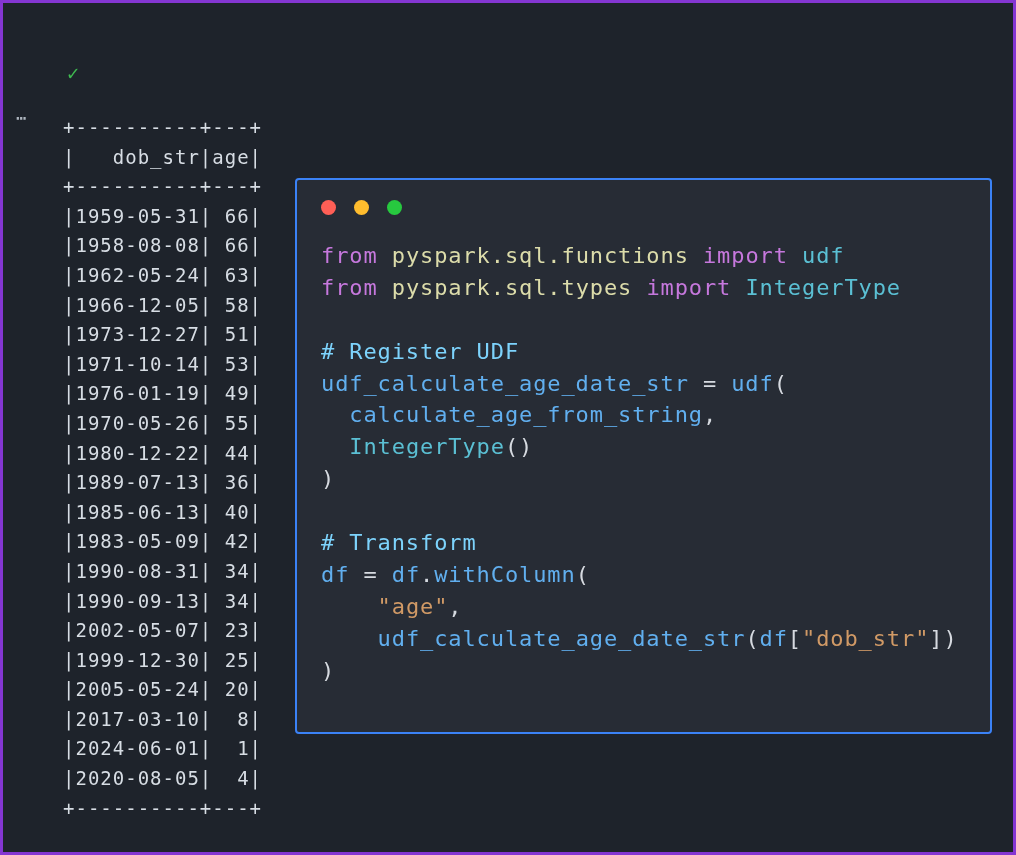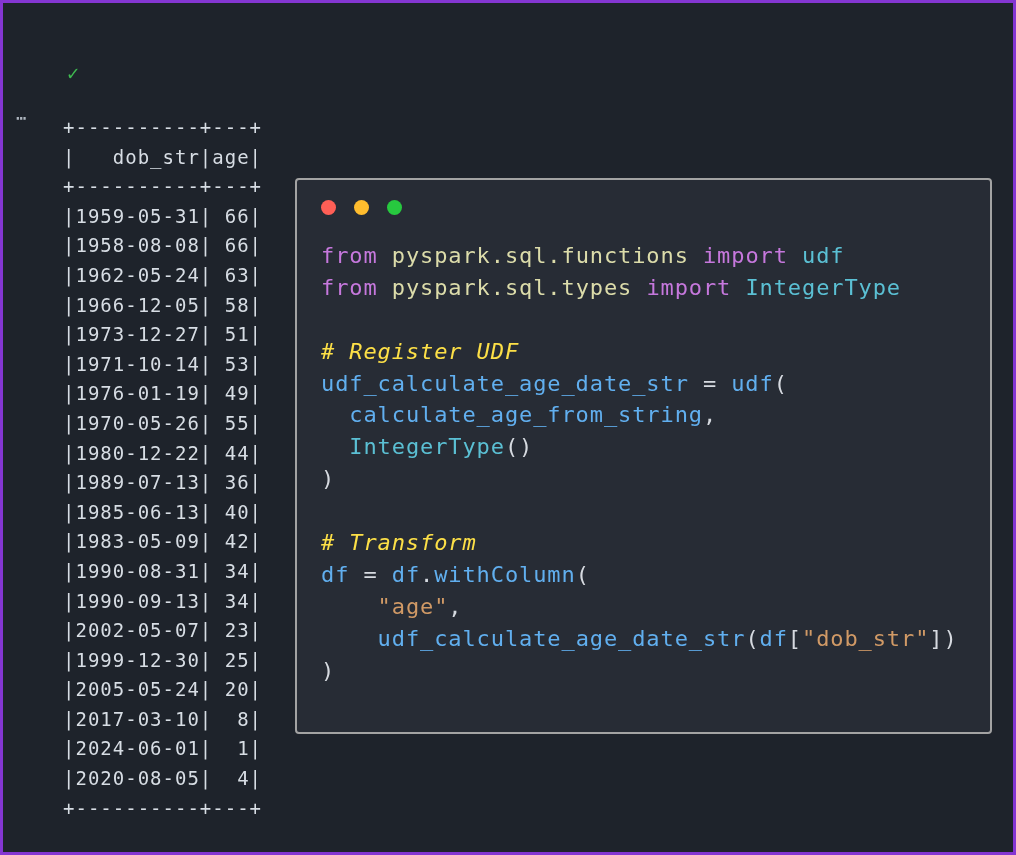--- a/index.html
+++ b/index.html
@@ -57,21 +57,21 @@
   }
 
   
   .code-window {
     position: absolute;
     left: 292px;
     top: 175px;
     width: 697px;
     height: 556px;
     background: #272c35;
-    border: 2px solid #a3a3a3;
+    border: 2px solid #3b82f6;
     border-radius: 4px;
   }
   .traffic-lights {
     display: flex;
     gap: 18px;
     padding: 20px 0 0 24px;
   }
   .dot {
     width: 15px;
     height: 15px;
@@ -86,21 +86,21 @@
     white-space: pre;
   }
   .code-line { height: 31.9px; }
 
   .tok-kw  { color: #c678dd; }
   .tok-mod { color: #dcdcaa; }
   .tok-typ { color: #5bc0d4; }
   .tok-id  { color: #61afef; }
   .tok-fn  { color: #61afef; }
   .tok-str { color: #d19a66; }
-  .tok-cm  { color: #fde047; font-style: italic; }
+  .tok-cm  { color: #7dd3fc; }
   .tok-pl  { color: #d6dae0; }
   .tok-op  { color: #d6dae0; }
 </style>
 </head>
 <body>
 
 <div>
 
   <div class="status-row">
     <span class="check">✓</span>

